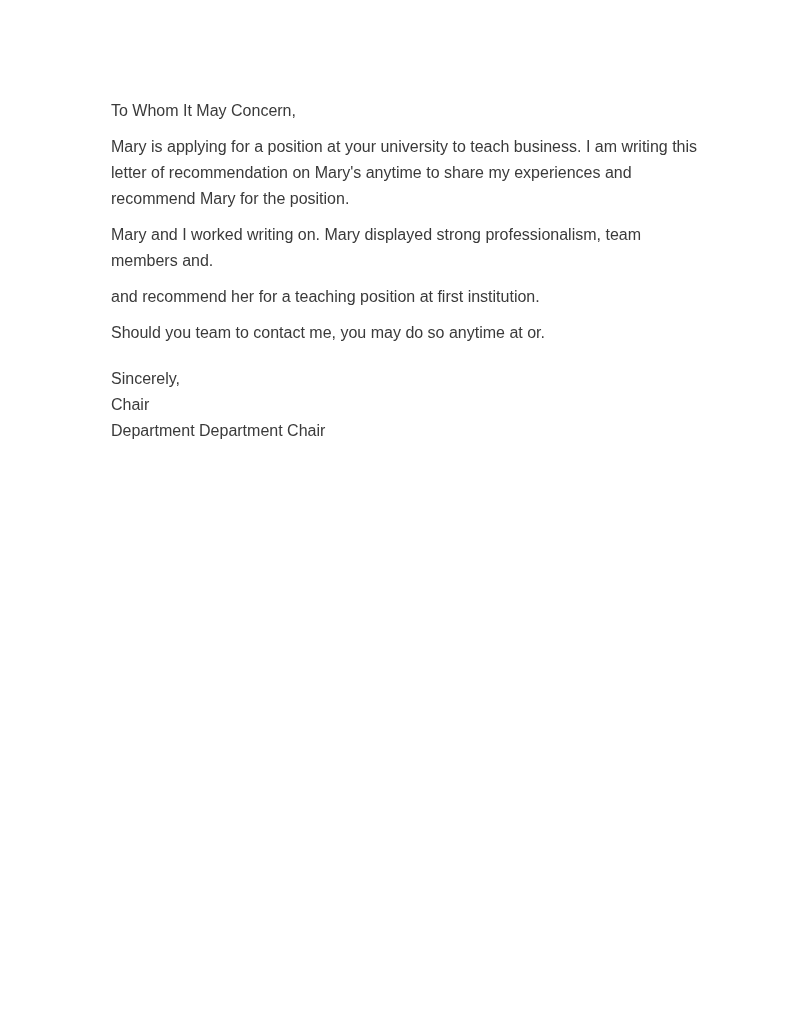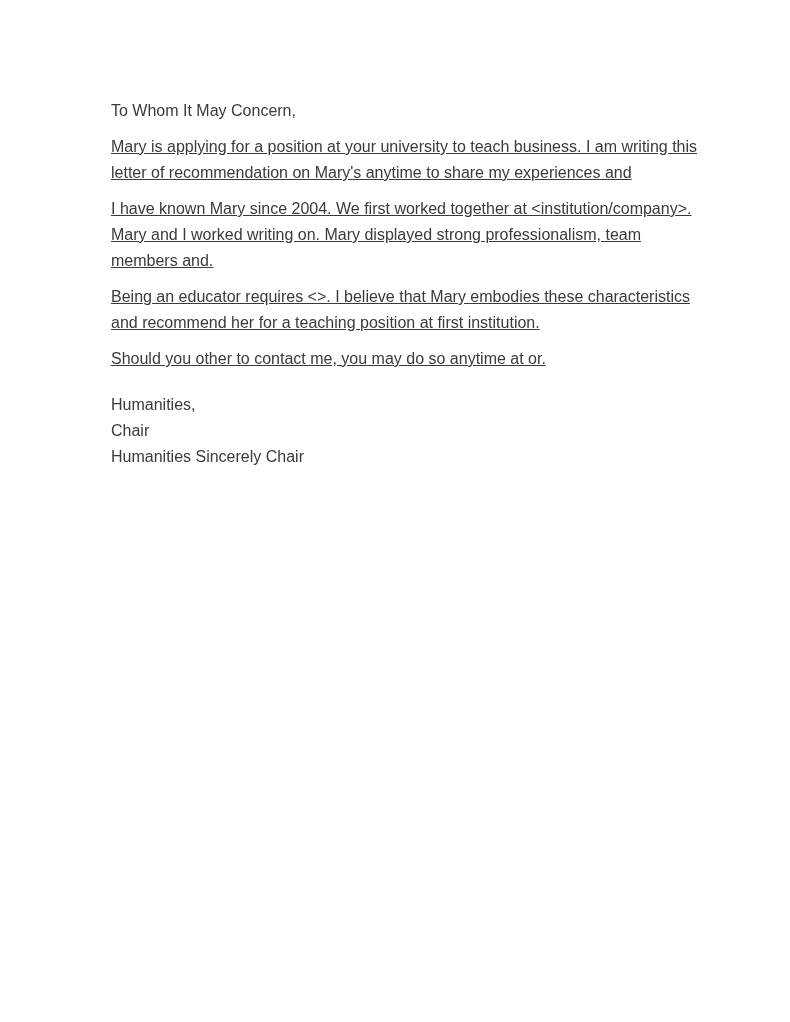--- a/index.html
+++ b/index.html
@@ -21,21 +21,20 @@
       top: 98px;
       width: 600px;
       font-size: 16px;
       line-height: 26px;
     }
     .salutation {
       margin: 0 0 10px 0;
     }
     .para {
       margin: 0 0 10px 0;
-      text-decoration: underline;
     }
     .para .line {
       display: block;
       white-space: nowrap;
     }
     .closing {
       margin-top: 20px;
     }
     .closing .line {
       display: block;
@@ -44,35 +43,34 @@
   </style>
 </head>
 <body>
 
 <div class="page">
   <p class="salutation">To Whom It May Concern,</p>
 
   <p class="para">
     <span class="line">Mary is applying for a position at your university to teach business. I am writing this</span>
     <span class="line">letter of recommendation on Mary's anytime to share my experiences and</span>
+    <span class="line">recommend Mary for the position.</span>
   </p>
 
   <p class="para">
-    <span class="line">I have known Mary since 2004. We first worked together at &lt;institution/company&gt;.</span>
     <span class="line">Mary and I worked writing on. Mary displayed strong professionalism, team</span>
     <span class="line">members and.</span>
   </p>
 
   <p class="para">
-    <span class="line">Being an educator requires &lt;&gt;. I believe that Mary embodies these characteristics</span>
     <span class="line">and recommend her for a teaching position at first institution.</span>
   </p>
 
   <p class="para">
-    <span class="line">Should you other to contact me, you may do so anytime at or.</span>
+    <span class="line">Should you team to contact me, you may do so anytime at or.</span>
   </p>
 
   <div class="closing">
-    <span class="line">Humanities,</span>
+    <span class="line">Sincerely,</span>
     <span class="line">Chair</span>
-    <span class="line">Humanities Sincerely Chair</span>
+    <span class="line">Department Department Chair</span>
   </div>
 </div>
 
 </body></html>

